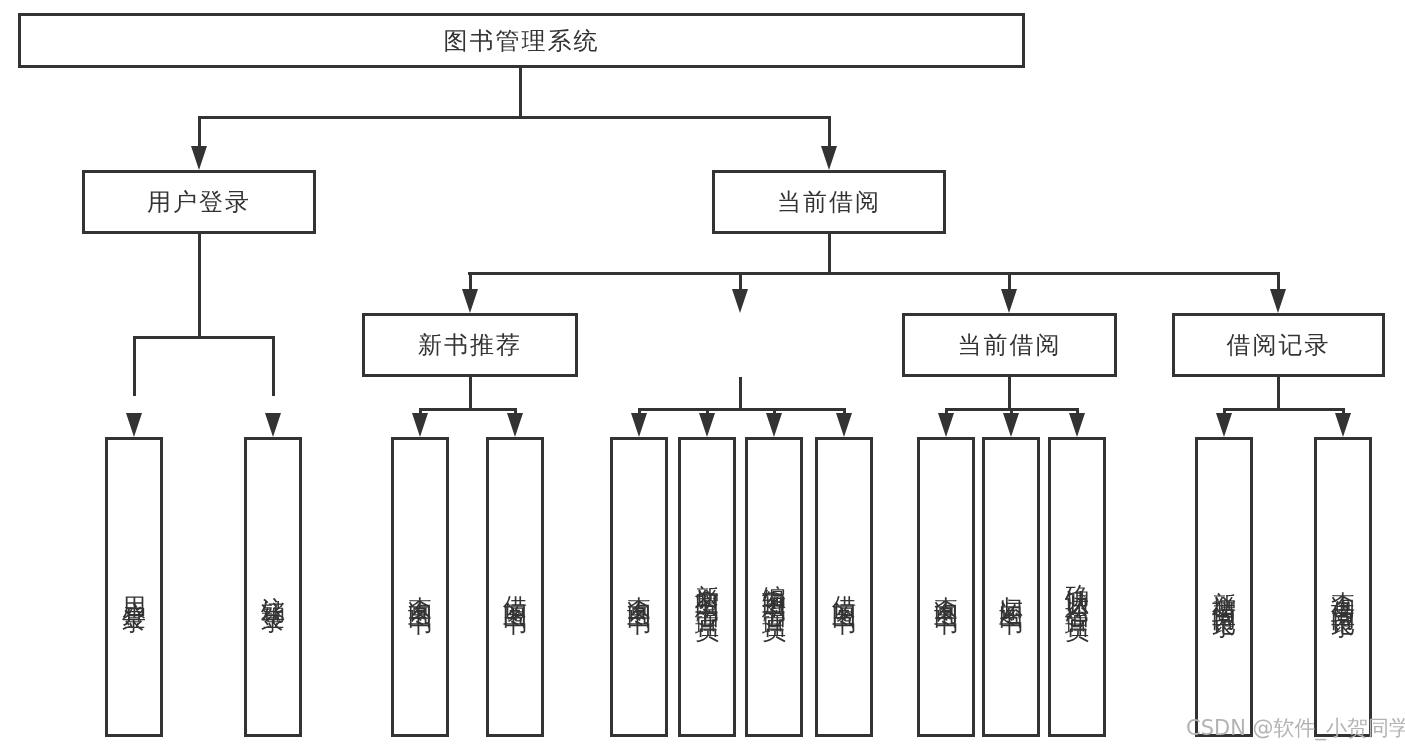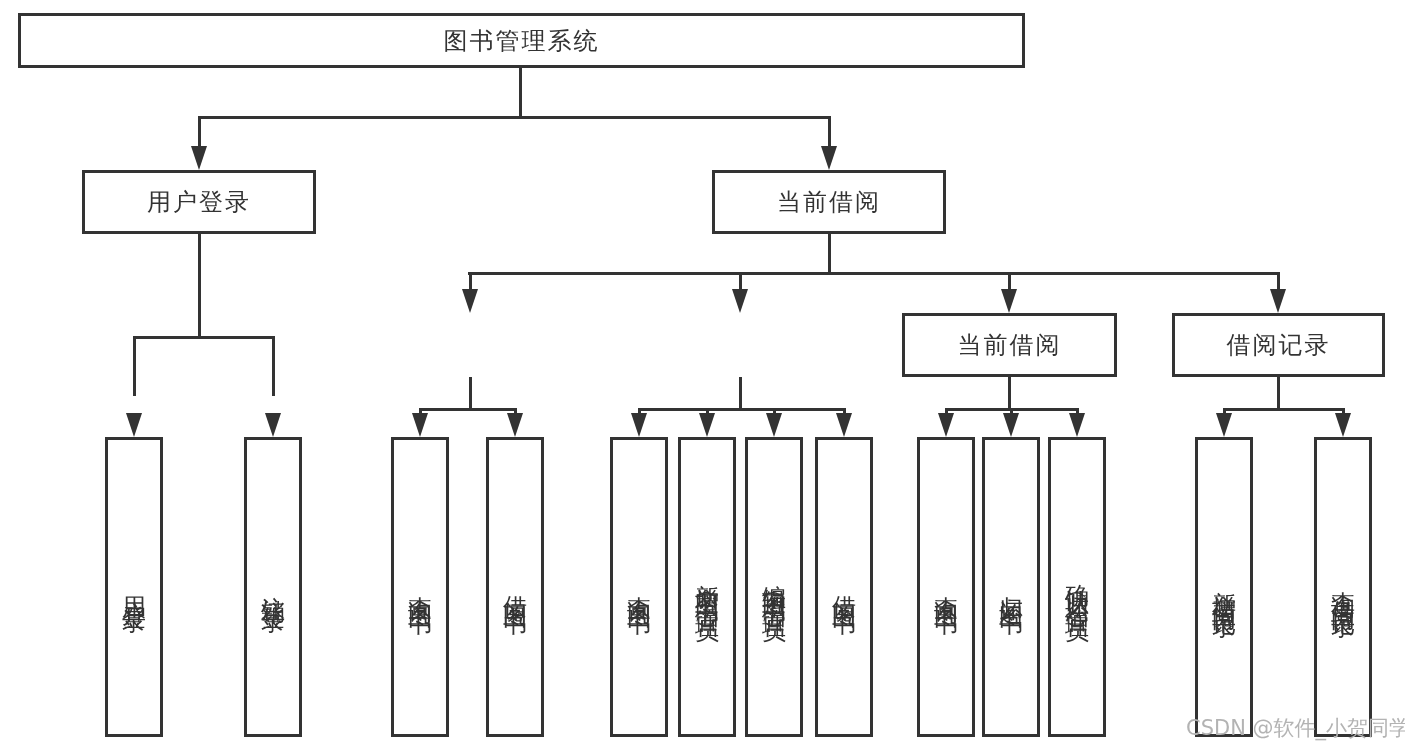--- a/index.html
+++ b/index.html
@@ -75,20 +75,23 @@
   <div class="hline" style="left:468px;top:272px;width:812px"></div>
   <div class="vline" style="left:469px;top:272px;height:22px"></div>
   <div class="arrow" style="left:462px;top:289px"></div>
   <div class="vline" style="left:739px;top:272px;height:22px"></div>
   <div class="arrow" style="left:732px;top:289px"></div>
   <div class="vline" style="left:1008px;top:272px;height:22px"></div>
   <div class="arrow" style="left:1001px;top:289px"></div>
   <div class="vline" style="left:1277px;top:272px;height:22px"></div>
   <div class="arrow" style="left:1270px;top:289px"></div>
 
+  <div class="box hbox" style="left:362px;top:313px;width:216px;height:64px">
+    <span>新书推荐</span>
+  </div>
   <div class="box hbox" style="left:902px;top:313px;width:215px;height:64px">
     <span>当前借阅</span>
   </div>
   <div class="box hbox" style="left:1172px;top:313px;width:213px;height:64px">
     <span>借阅记录</span>
   </div>
 
   <div class="vline" style="left:469px;top:377px;height:33px"></div>
   <div class="hline" style="left:419px;top:408px;width:98px"></div>
   <div class="vline" style="left:419px;top:408px;height:10px"></div>

